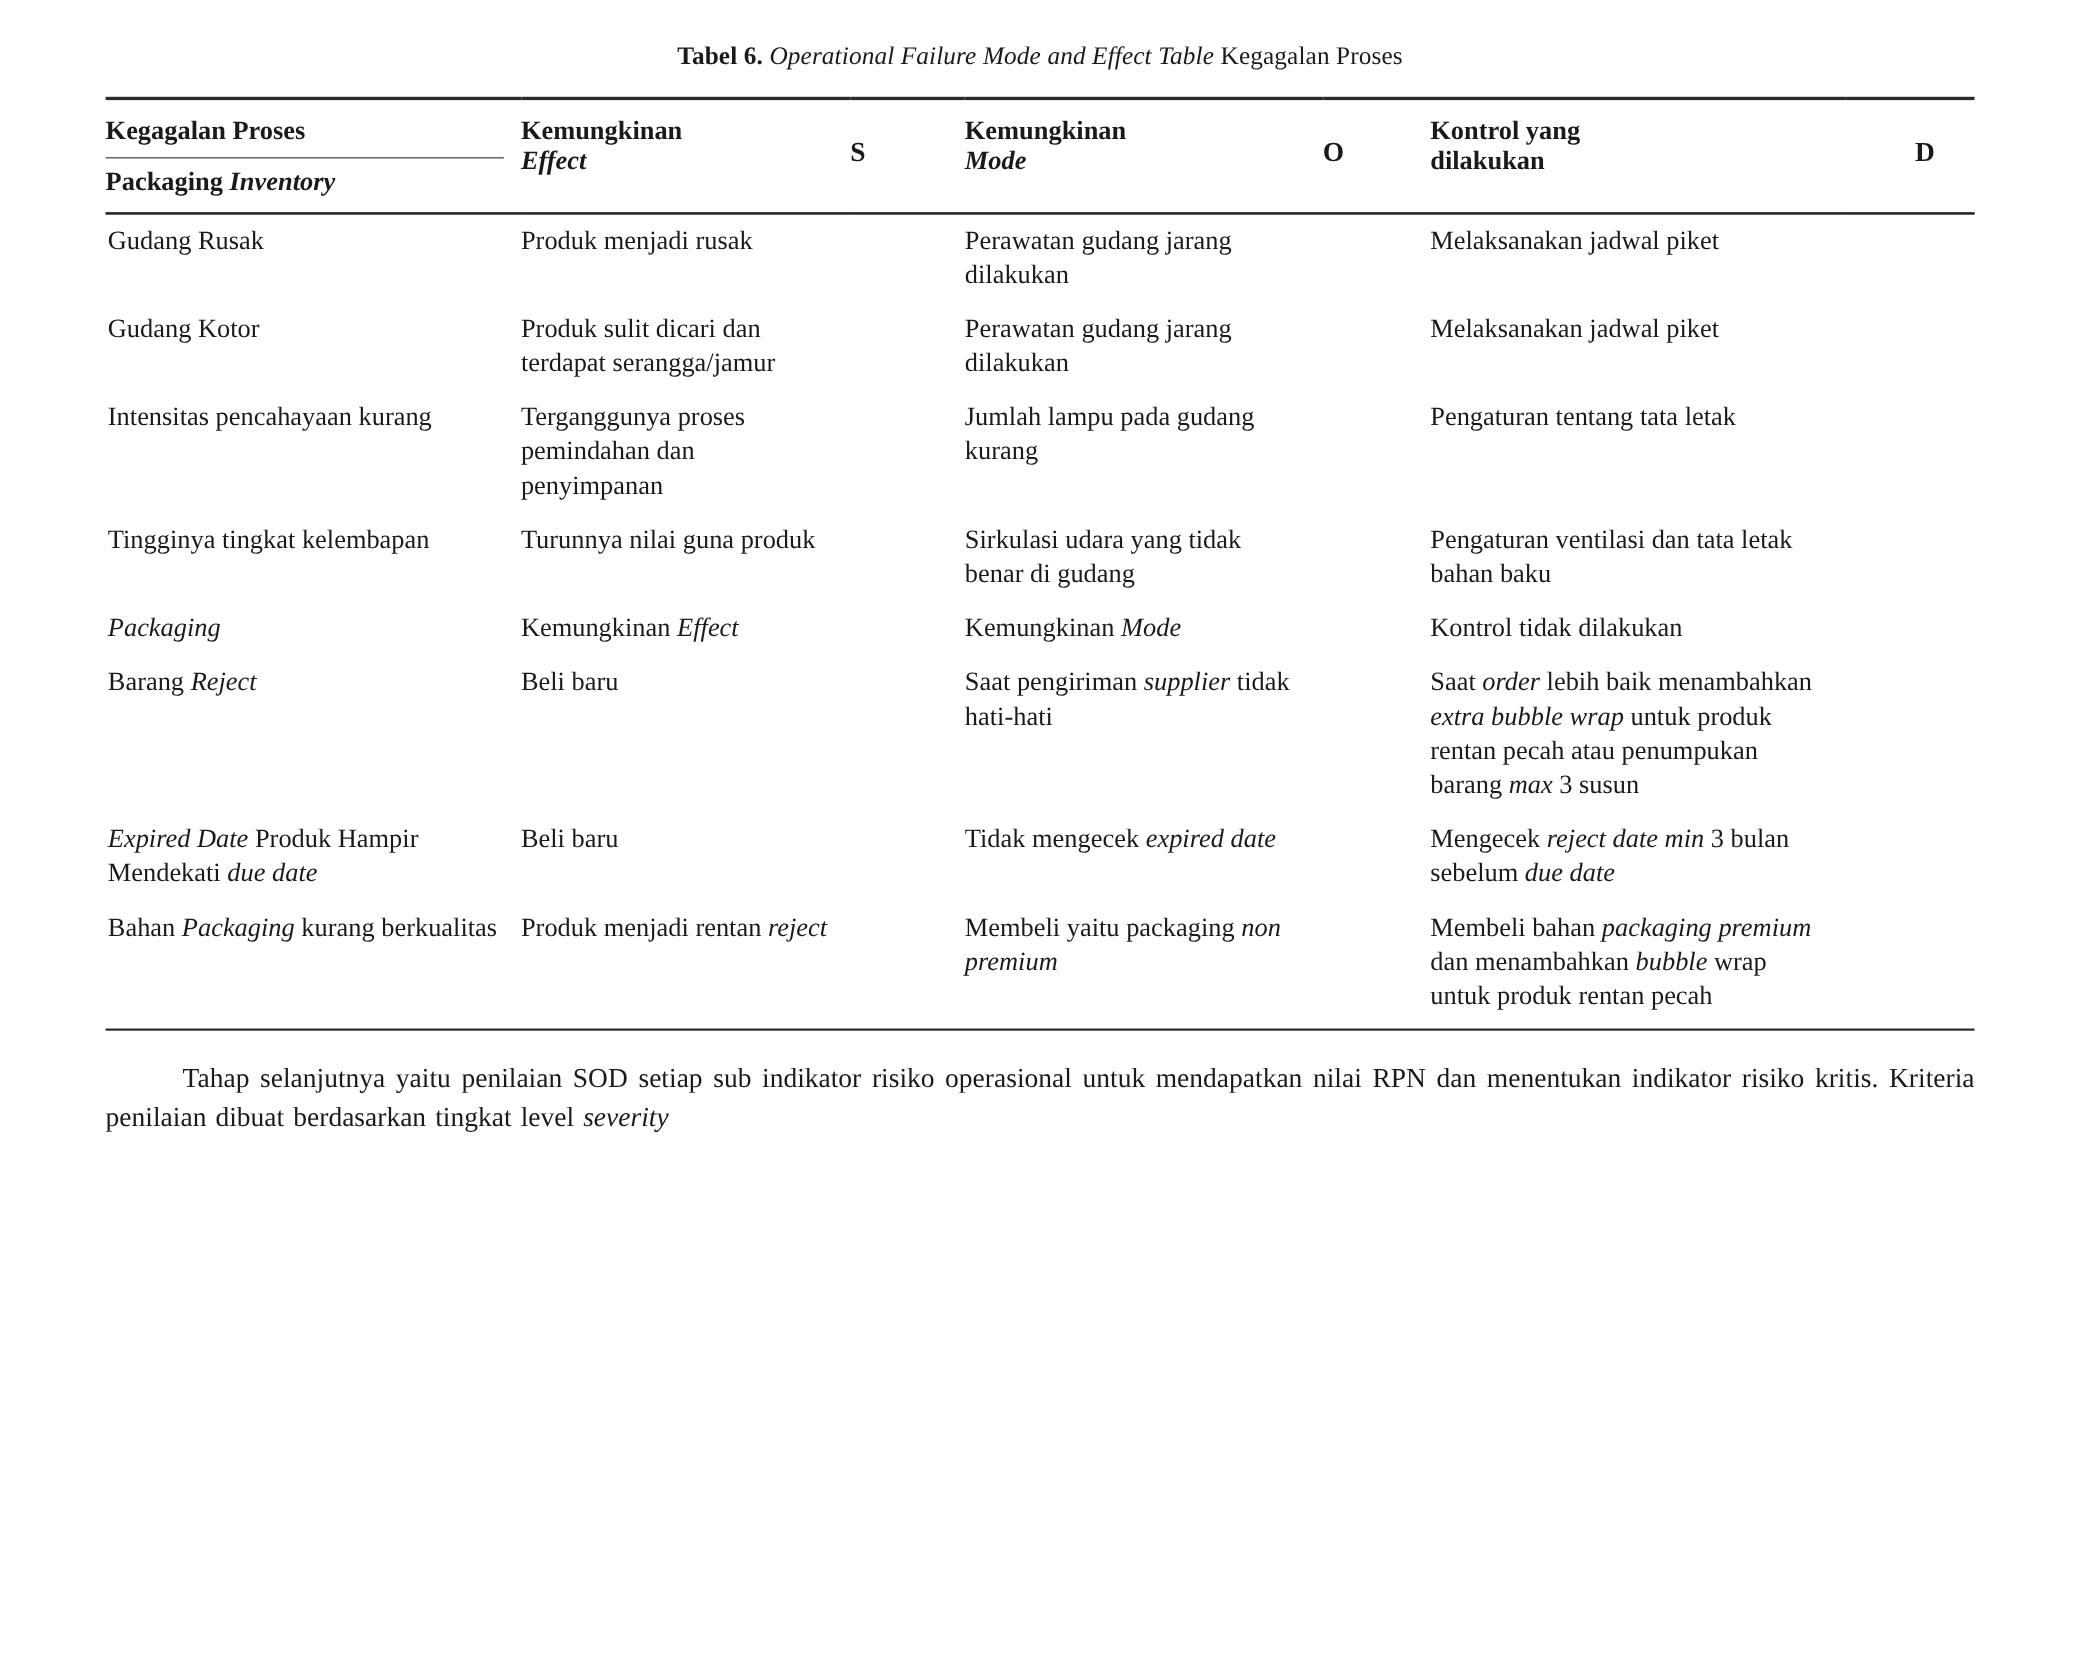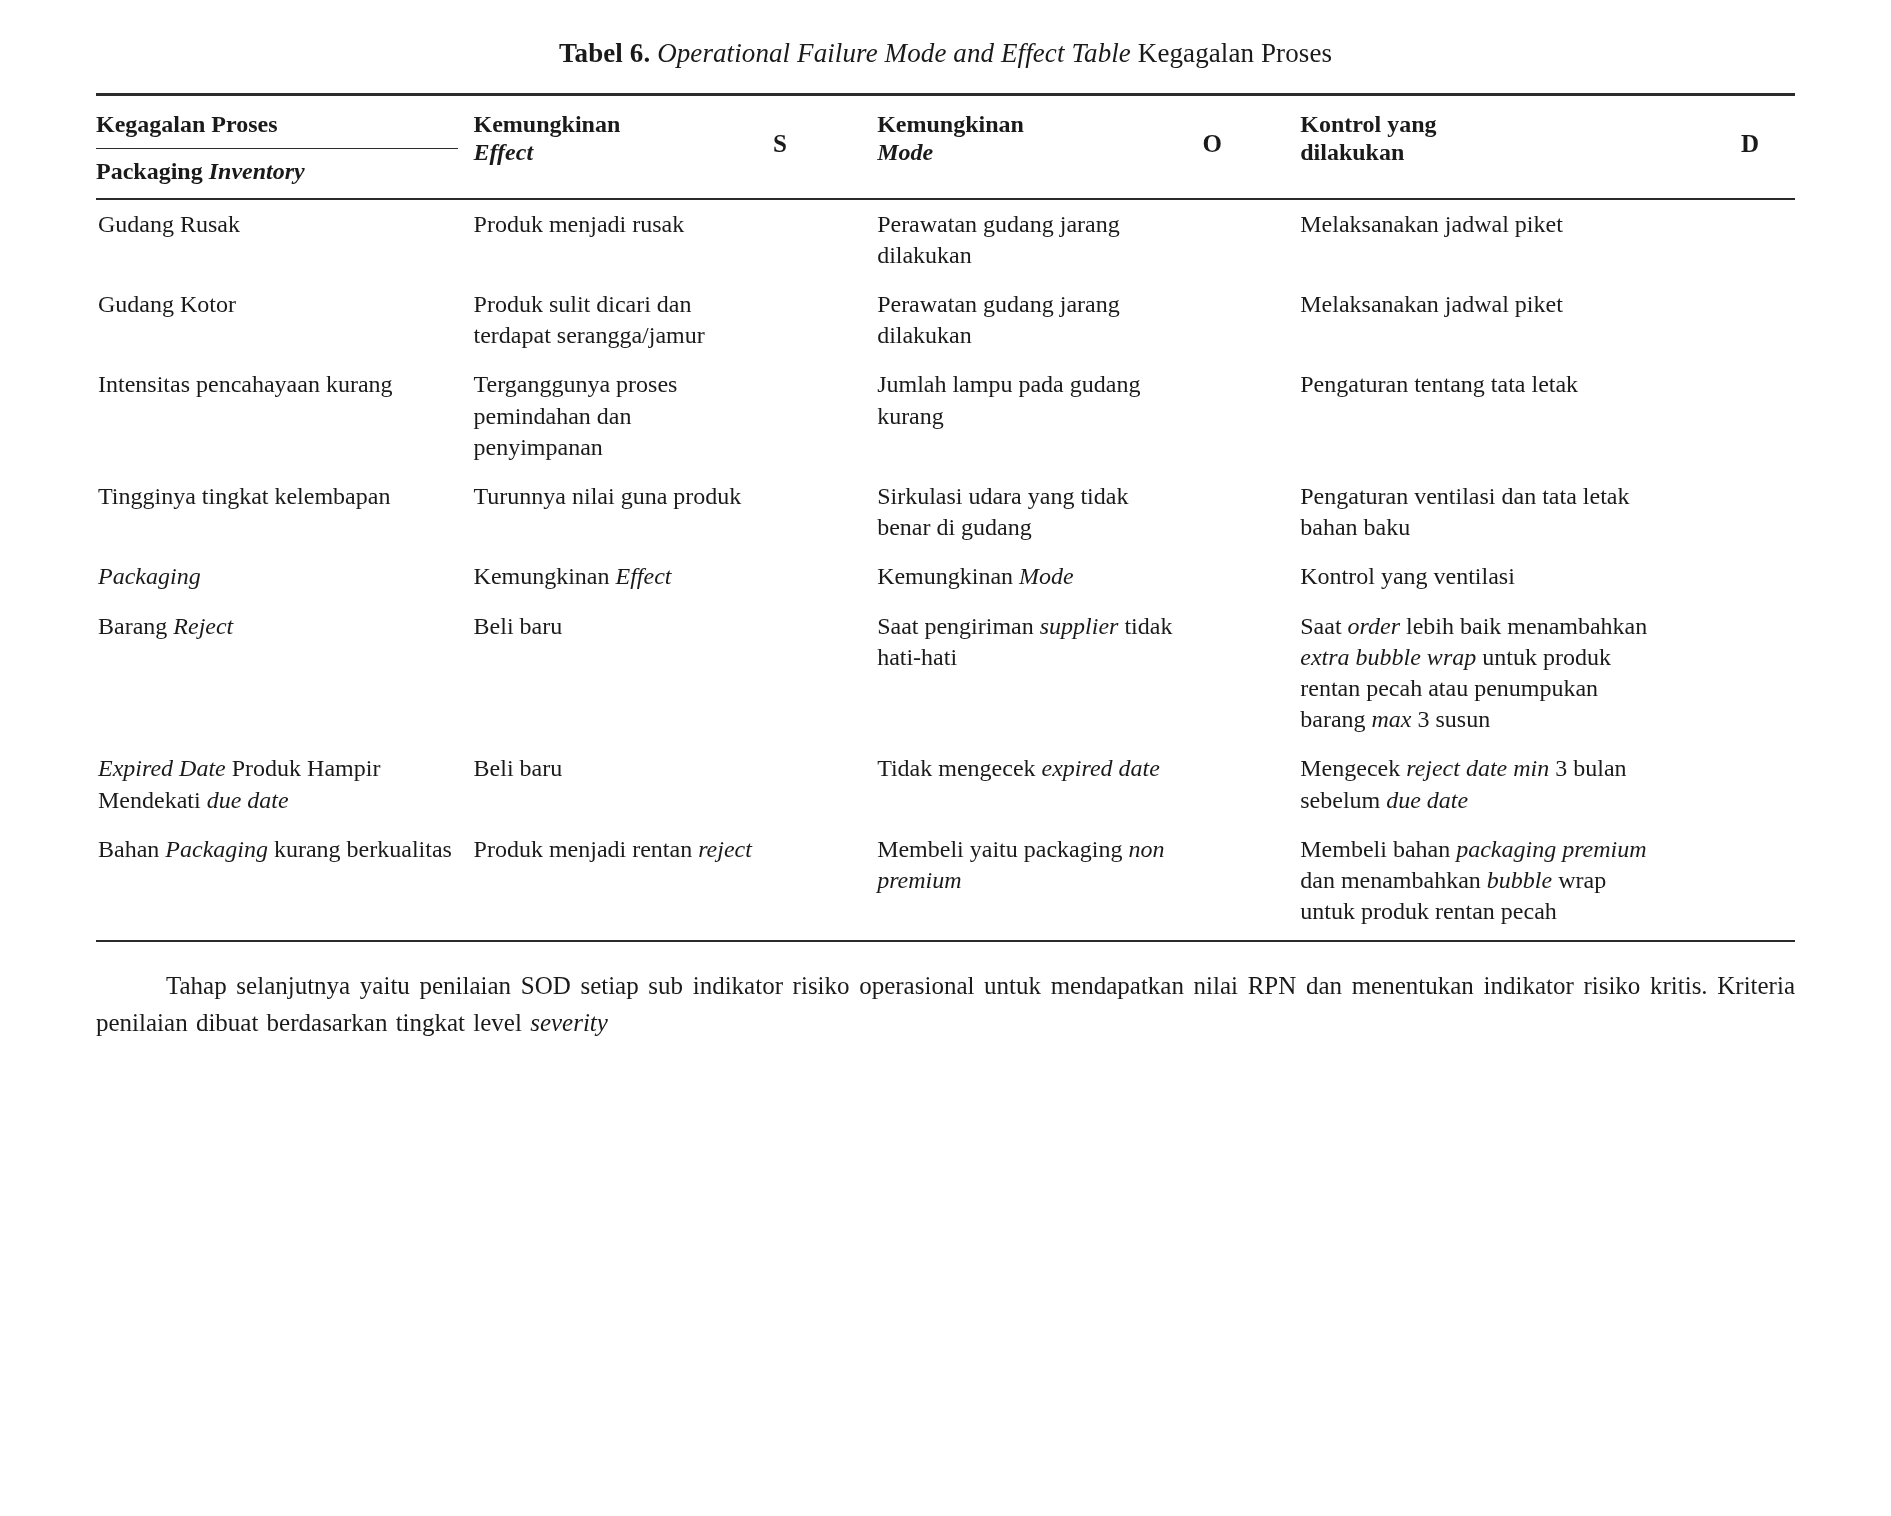--- a/index.html
+++ b/index.html
@@ -16,21 +16,21 @@
   }
   .page {
     position: relative;
     width: 1891px;
     height: 1516px;
     box-sizing: border-box;
     padding: 28px 96px 0 96px;
   }
   .caption {
     text-align: center;
-    font-size: 27px;
+    font-size: 23px;
     line-height: 1.3;
     margin: 8px 0 22px 0;
     letter-spacing: 0.1px;
   }
   .caption .lbl { font-weight: bold; }
   .caption .it { font-style: italic; }
 
   table.fmea {
     width: 100%;
     border-collapse: collapse;
@@ -202,21 +202,21 @@
           <td></td>
           <td><span>Pengaturan ventilasi dan tata letak bahan baku</span></td>
           <td></td>
         </tr>
         <tr>
           <td class="colA"><span class="it">Packaging</span></td>
           <td><span>Kemungkinan </span><span class="it">Effect</span></td>
           <td></td>
           <td><span>Kemungkinan </span><span class="it">Mode</span></td>
           <td></td>
-          <td><span>Kontrol yang ventilasi</span></td>
+          <td><span>Kontrol tidak dilakukan</span></td>
           <td></td>
         </tr>
         <tr>
           <td class="colA"><span>Barang </span><span class="it">Reject</span></td>
           <td><span>Beli baru</span></td>
           <td></td>
           <td><span>Saat pengiriman </span><span class="it">supplier</span><span> tidak hati-hati</span></td>
           <td></td>
           <td><span>Saat </span><span class="it">order</span><span> lebih baik menambahkan </span><span class="it">extra bubble wrap</span><span> untuk produk rentan pecah atau penumpukan barang </span><span class="it">max</span><span> 3 susun</span></td>
           <td></td>

